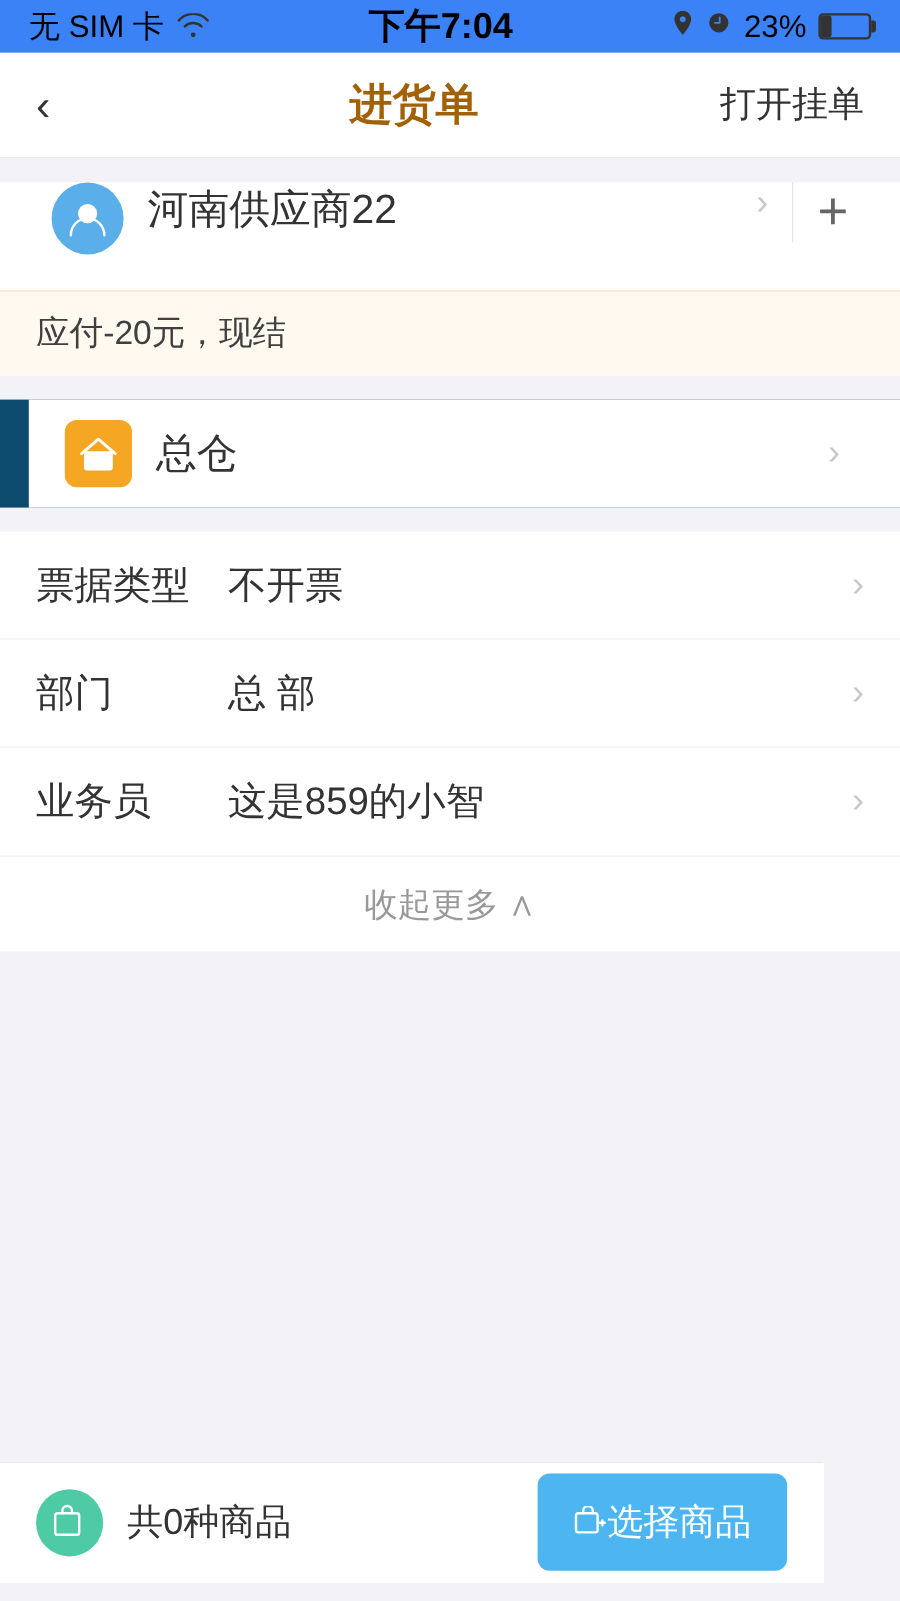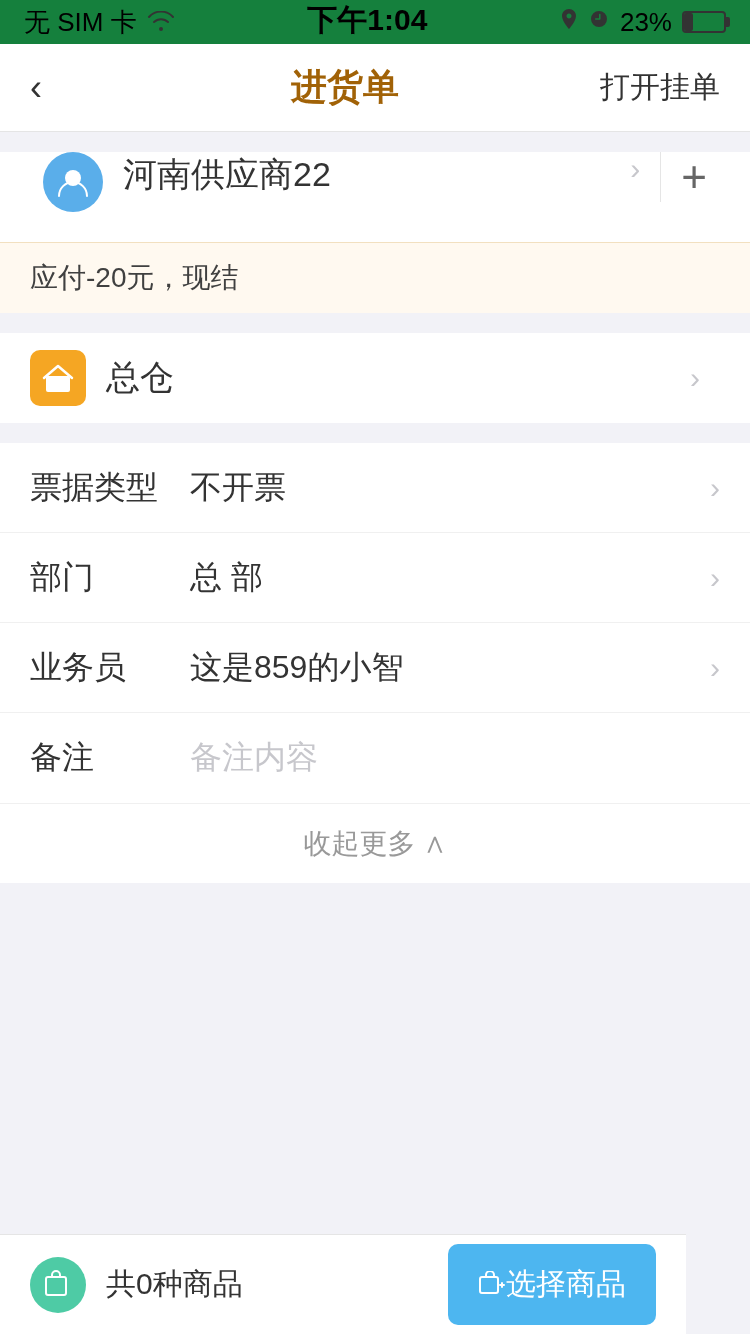--- a/index.html
+++ b/index.html
@@ -8,22 +8,23 @@
       width: 750px;
       min-height: 1334px;
       font-family: -apple-system, "PingFang SC", "Helvetica Neue", Arial, sans-serif;
       background: #f2f2f7;
       font-size: 32px;
     }
 
     
     .status-bar {
       height: 44px;
-      background: #15803d;
-      display: flex;
+      background: #3b82f6;
+      display: flex;
+      align-items: center;
       justify-content: space-between;
       padding: 0 24px;
       font-size: 28px;
       font-weight: 500;
     }
     .status-left {
       display: flex;
       align-items: center;
       gap: 10px;
       font-size: 26px;
@@ -231,21 +232,21 @@
       margin-top: 0;
     }
     .collapse-text {
       font-size: 28px;
       color: #999;
     }
 
     
     .bottom-bar {
       position: fixed;
-      bottom: 0;
+      bottom: 16px;
       width: 686px;
       background: #fff;
       display: flex;
       align-items: center;
       padding: 16px 30px;
       border-top: 1px solid #e5e5e5;
       height: 100px;
     }
     .product-count-icon {
       width: 56px;
@@ -293,21 +294,21 @@
   <div class="status-left">
     <span>无 SIM 卡</span>
     <span>
       <svg width="28" height="20" viewBox="0 0 28 20">
         <path d="M14 16a2 2 0 1 1 0 4 2 2 0 0 1 0-4z" fill="#333"></path>
         <path d="M7 11a10 10 0 0 1 14 0" stroke="#333" stroke-width="2" fill="none" stroke-linecap="round"></path>
         <path d="M2 6a16 16 0 0 1 24 0" stroke="#333" stroke-width="2" fill="none" stroke-linecap="round"></path>
       </svg>
     </span>
   </div>
-  <div class="status-time">下午1:04</div>
+  <div class="status-time">下午7:04</div>
   <div class="status-right">
     <span>
       <svg width="18" height="22" viewBox="0 0 18 22" fill="#333">
           <path d="M9 0C5.13 0 2 3.13 2 7c0 5.25 7 13 7 13s7-7.75 7-13c0-3.87-3.13-7-7-7zm0 9.5C7.62 9.5 6.5 8.38 6.5 7S7.62 4.5 9 4.5 11.5 5.62 11.5 7 10.38 9.5 9 9.5z"></path>
         </svg>
     </span>
     <span>
       <svg width="22" height="22" viewBox="0 0 22 22" fill="#333">
           <path d="M11 2a8 8 0 1 0 0 16A8 8 0 0 0 11 2zm.75 8.75h-4a.75.75 0 0 1 0-1.5h3.25V5.5a.75.75 0 0 1 1.5 0v4.5a.75.75 0 0 1-.75.75z"></path>
         </svg>
@@ -339,21 +340,21 @@
       </div>
       <span class="supplier-name">河南供应商22</span>
       <span class="chevron-right">›</span>
       <span class="plus-btn">+</span>
     </div>
     <div class="notice-banner">
       <span>应付-20元，现结</span>
     </div>
   </div>
 
-  <div style="background:#0c4a6e; margin-top:20px;">
+  <div style="background:#0c4a6e; margin-top:20px;padding-left:24px;">
     <div class="warehouse-row">
       <div class="warehouse-icon">
         <svg viewBox="0 0 32 32" fill="none" xmlns="http://www.w3.org/2000/svg">
           <rect x="4" y="14" width="24" height="16" rx="2" fill="#fff"></rect>
           <path d="M2 16L16 4l14 12" stroke="#fff" stroke-width="2.5" stroke-linecap="round" stroke-linejoin="round"></path>
         </svg>
       </div>
       <span class="warehouse-name">总仓</span>
       <span class="chevron-right">›</span>
     </div>
@@ -372,24 +373,20 @@
       <span class="form-value">总 部</span>
       <span class="chevron-right">›</span>
     </div>
 
     <div class="form-row">
       <span class="form-label">业务员</span>
       <span class="form-value">这是859的小智</span>
       <span class="chevron-right">›</span>
     </div>
 
-    <div class="form-row">
-      <span class="form-label">备注</span>
-      <span class="form-value placeholder">备注内容</span>
-    </div>
   </div>
 
   <div class="collapse-row">
     <span class="collapse-text">收起更多 ∧</span>
   </div>
 
   <div style="height: 40px; background: #f2f2f7;"></div>
 </div>
 
 <div class="bottom-bar">

